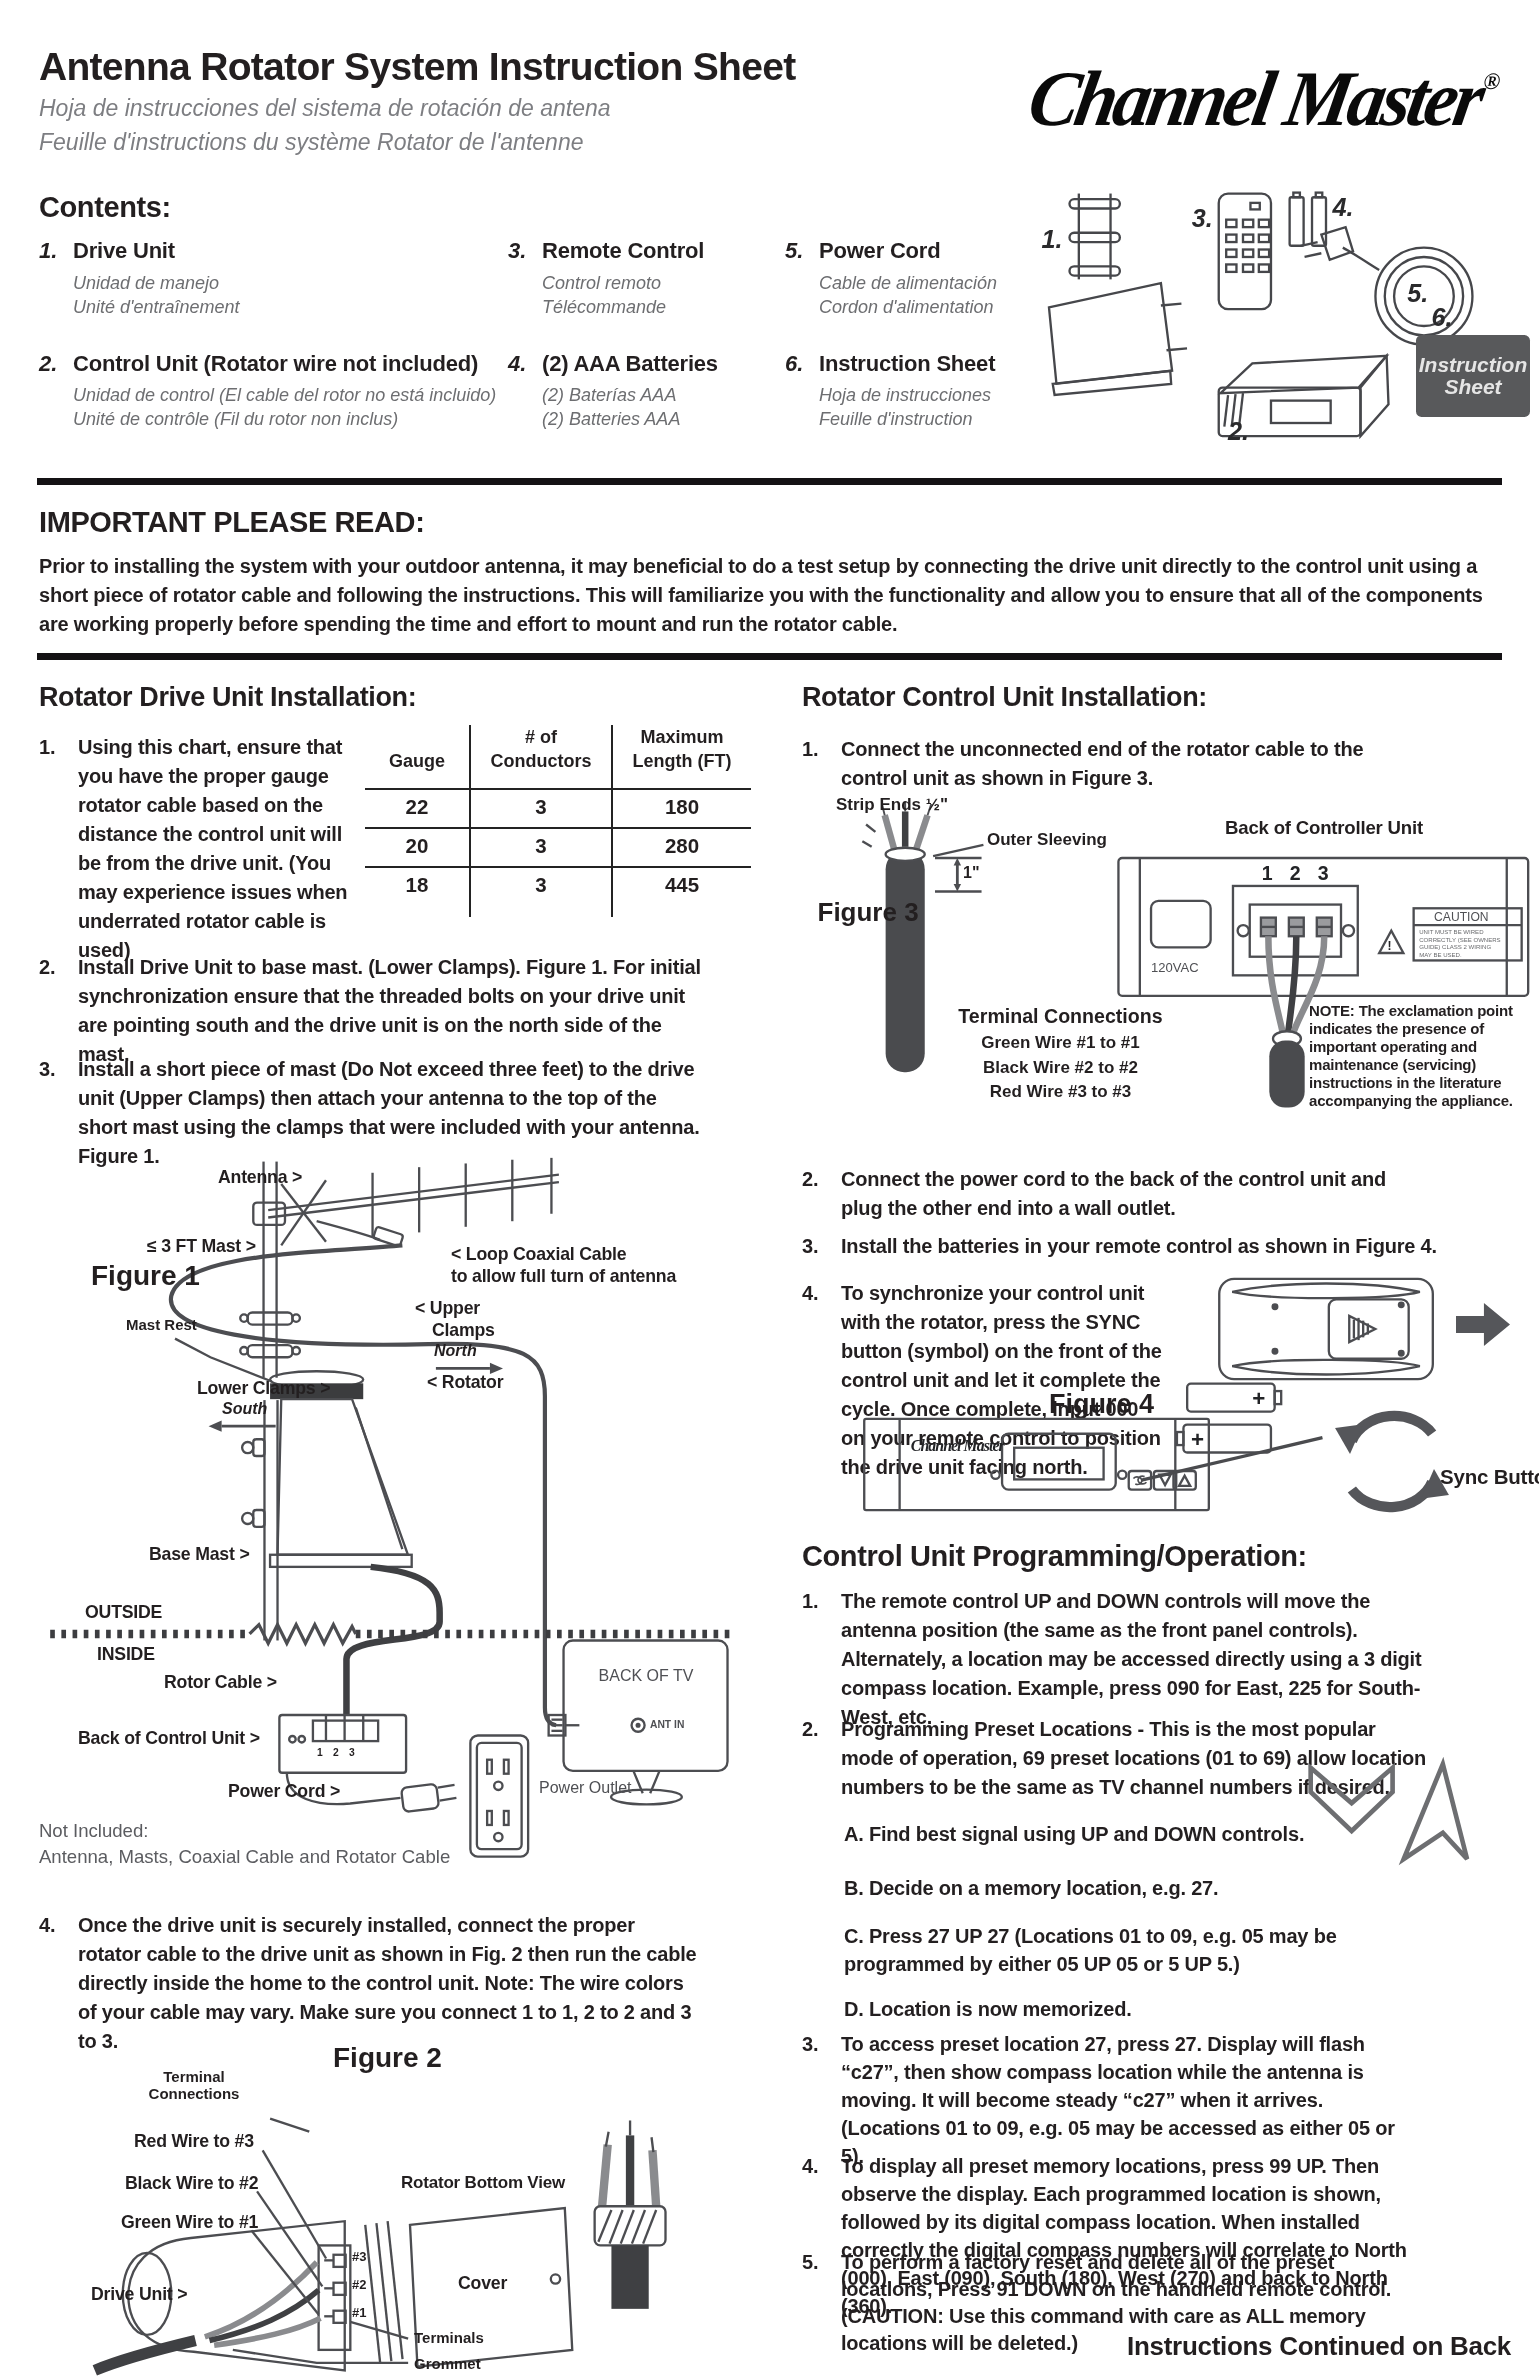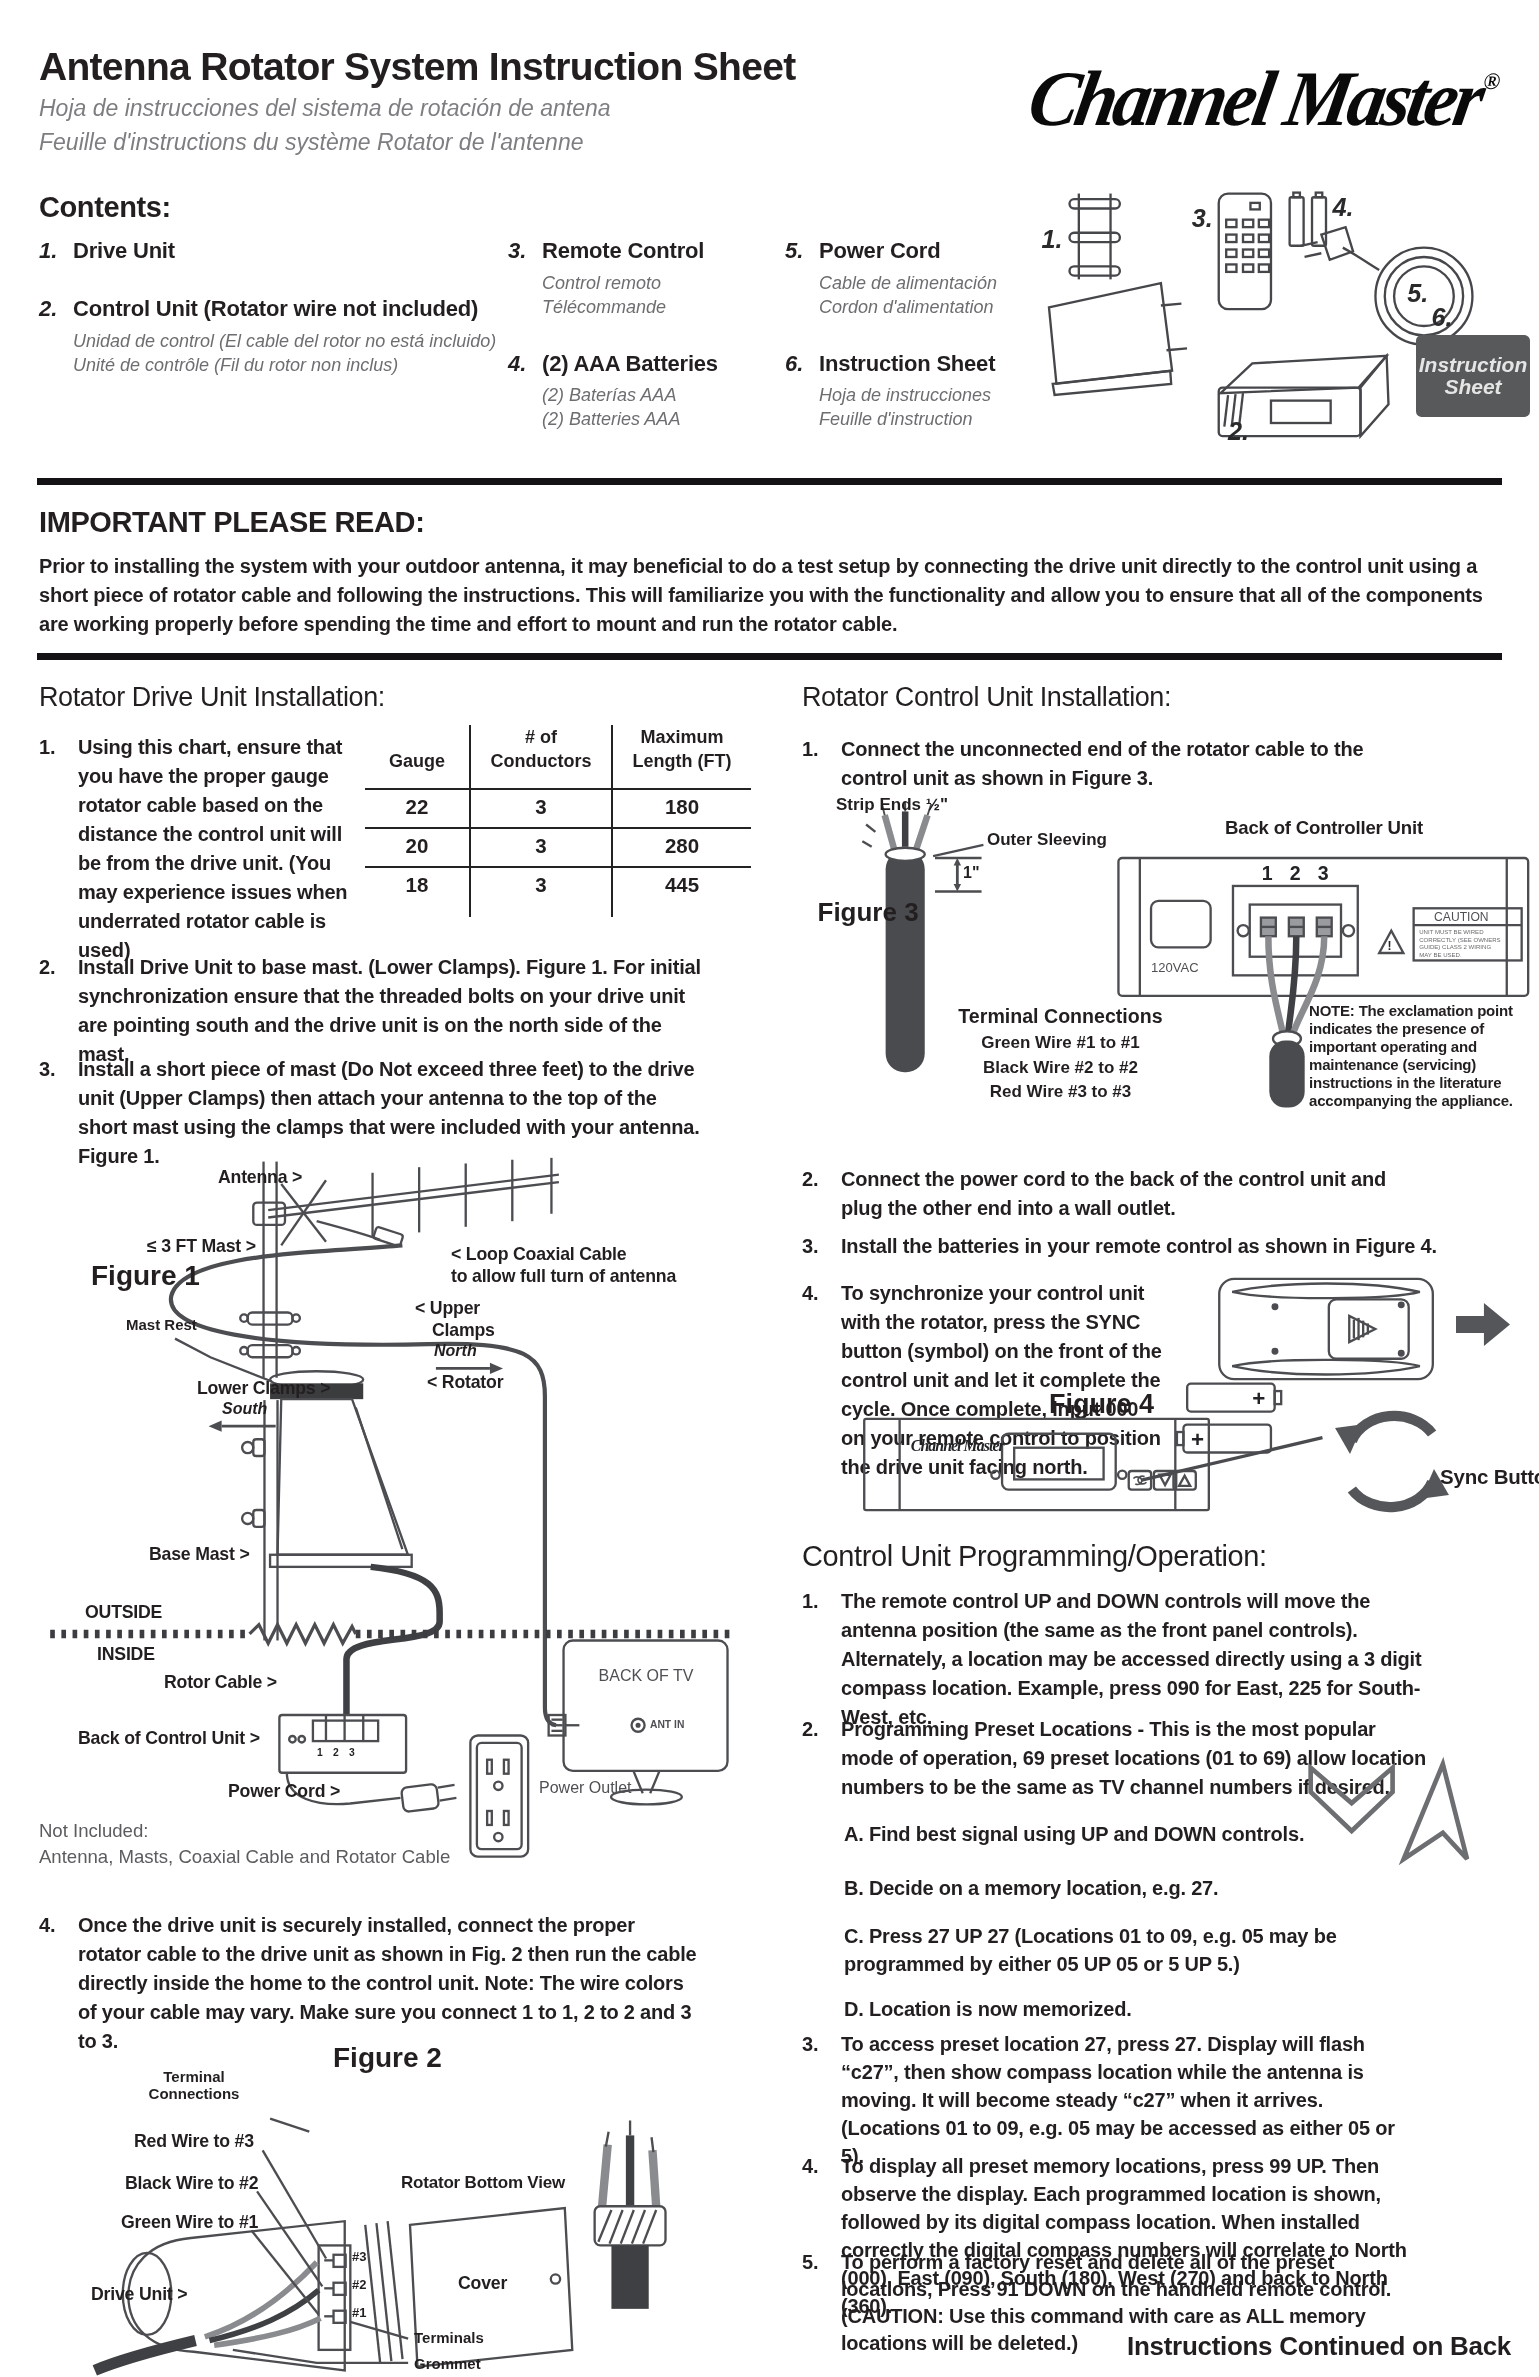--- a/index.html
+++ b/index.html
@@ -5,21 +5,21 @@
   html,body{margin:0;padding:0;background:#e8e8e8;}
   .page{position:relative;width:1539px;height:2377px;background:#ffffff;
         font-family:"Liberation Sans",sans-serif;color:#231f20;overflow:hidden;margin:0 auto;}
   .abs{position:absolute;}
   .h1{font-size:39px;font-weight:700;letter-spacing:-0.7px;white-space:nowrap;}
   .sub{font-size:23px;font-style:italic;color:#7d7e82;font-weight:400;white-space:nowrap;}
   .logo{font-family:"Liberation Serif",serif;font-style:italic;font-weight:700;font-size:75px;
         letter-spacing:-3.7px;transform:skewX(-10deg) scaleY(1.05);transform-origin:right top;white-space:nowrap;color:#0a0a0a;}
   .logo .reg{font-size:22.4px;vertical-align:35px;letter-spacing:0;}
   .h2{font-size:29px;font-weight:700;letter-spacing:-0.4px;}
-  .h3{font-size:27px;font-weight:400;letter-spacing:-0.4px;white-space:nowrap;}
+  .h3{font-size:27px;font-weight:700;letter-spacing:-0.4px;white-space:nowrap;}
   .bodytext{font-size:20px;font-weight:700;line-height:29px;letter-spacing:-0.2px;}
   .step{display:flex;font-size:20px;font-weight:700;line-height:29px;letter-spacing:-0.2px;}
   .step .n{flex:0 0 39px;}
   .substep{font-size:20px;font-weight:700;line-height:28px;letter-spacing:-0.2px;}
   .c-row{white-space:nowrap;}
   .c-num{display:inline-block;width:34px;font-size:22px;font-weight:700;font-style:italic;}
   .c-label{font-size:22px;font-weight:700;letter-spacing:-0.2px;}
   .trans{font-size:18px;font-style:italic;color:#6d6e71;line-height:24px;font-weight:400;margin-top:6.5px;margin-left:34px;white-space:nowrap;}
   .bar{background:#141214;height:6.5px;}
   .figtitle{font-size:28px;font-weight:700;}
@@ -49,20 +49,24 @@
   <div class="abs sub" style="left:39px;top:95px;">Hoja de instrucciones del sistema de rotación de antena</div>
   <div class="abs h1" style="left:39px;top:45px;">Antenna Rotator System Instruction Sheet</div>
   <div class="abs sub" style="left:39px;top:129px;">Feuille d'instructions du système Rotator de l'antenne</div>
   <div class="abs logo" style="right:34px;top:54px;"><span>Channel Master</span><span class="reg">®</span></div>
 
   <div class="abs h2" style="left:39px;top:191px;">Contents:</div>
 
   <div class="abs" style="left:39px;top:238px;width:447px;">
     <div>
       <div class="c-row"><span class="c-num">1.</span><span class="c-label">Drive Unit</span></div>
+      <div class="trans">
+          <div>Unidad de manejo</div>
+          <div>Unité d'entraînement</div>
+        </div>
     </div>
     <div style="margin-top:32px;">
       <div class="c-row"><span class="c-num">2.</span><span class="c-label">Control Unit (Rotator wire not included)</span></div>
       <div class="trans">
           <div>Unidad de control (El cable del rotor no está incluido)</div>
           <div>Unité de contrôle (Fil du rotor non inclus)</div>
         </div>
     </div>
   </div>
 

